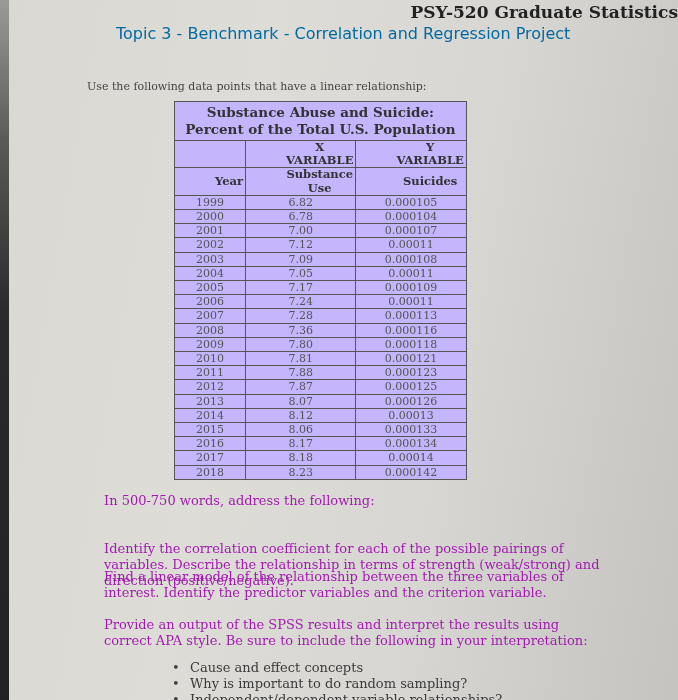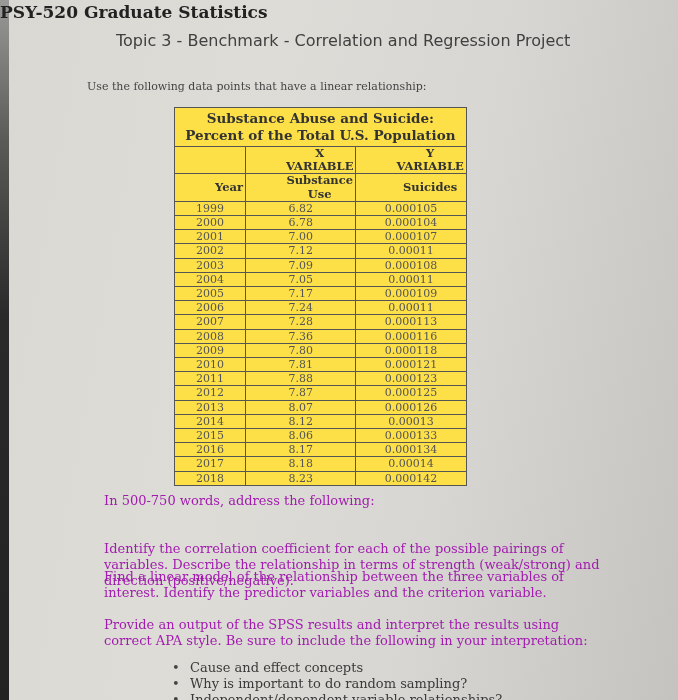--- a/index.html
+++ b/index.html
@@ -8,39 +8,39 @@
     background: linear-gradient(100deg, #d9d8d3 0%, #dedcd7 35%, #d7d6d2 65%, #c4c3c0 100%);
     font-family: "DejaVu Serif", "Liberation Serif", serif;
     color: #3a3a3a;
   }
   .edge {
     position: absolute; left: 0; top: 0; width: 9px; height: 700px;
     background: linear-gradient(180deg, #9a9a98 0%, #5a5a58 20%, #2a2a2a 45%, #222 100%);
   }
   .page { position: absolute; left: 0; top: 0; width: 678px; height: 700px; }
   .title {
-    position: absolute; top: 2px; left: 0; width: 678px; text-align: left;
+    position: absolute; top: 2px; left: 0; width: 678px; text-align: right;
     font-weight: bold; font-size: 17px; color: #222;
   }
   .subtitle {
-    position: absolute; top: 31px; left: 116px; width: 520px;
+    position: absolute; top: 24px; left: 116px; width: 520px;
     font-family: "DejaVu Sans", "Liberation Sans", sans-serif;
-    font-size: 16px; color: #404040; white-space: nowrap;
+    font-size: 16px; color: #0369a1; white-space: nowrap;
   }
   .directions {
     position: absolute; top: 54px; left: 87px; font-size: 13.5px; color: #444; white-space: nowrap;
   }
   .directions .label { text-decoration: underline; }
   .instruction {
     position: absolute; top: 80px; left: 87px; font-size: 11px; color: #444; white-space: nowrap;
   }
   table.data {
-    position: absolute; top: 107px; left: 174px; width: 290px;
+    position: absolute; top: 101px; left: 174px; width: 290px;
     border-collapse: collapse; font-size: 11px; color: #555;
-    background: #fde047;
+    background: #c4b5fd;
   }
   table.data td, table.data th {
     border: 1px solid #555; padding: 0 2px; line-height: 13.2px; text-align: center;
   }
   table.data th { font-weight: bold; color: #333; padding-left: 40px; }
   table.data .cap {
     font-size: 13.5px; line-height: 17px; font-weight: bold; color: #333; padding: 2px 4px;
   }
   table.data .hdr { font-size: 11.5px; line-height: 13.5px; }
   .prompt {

